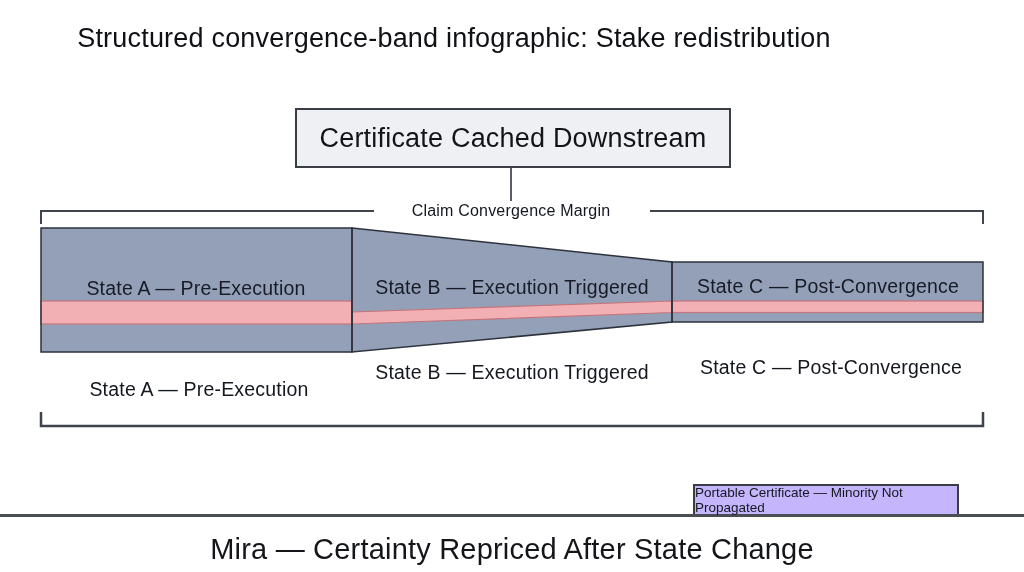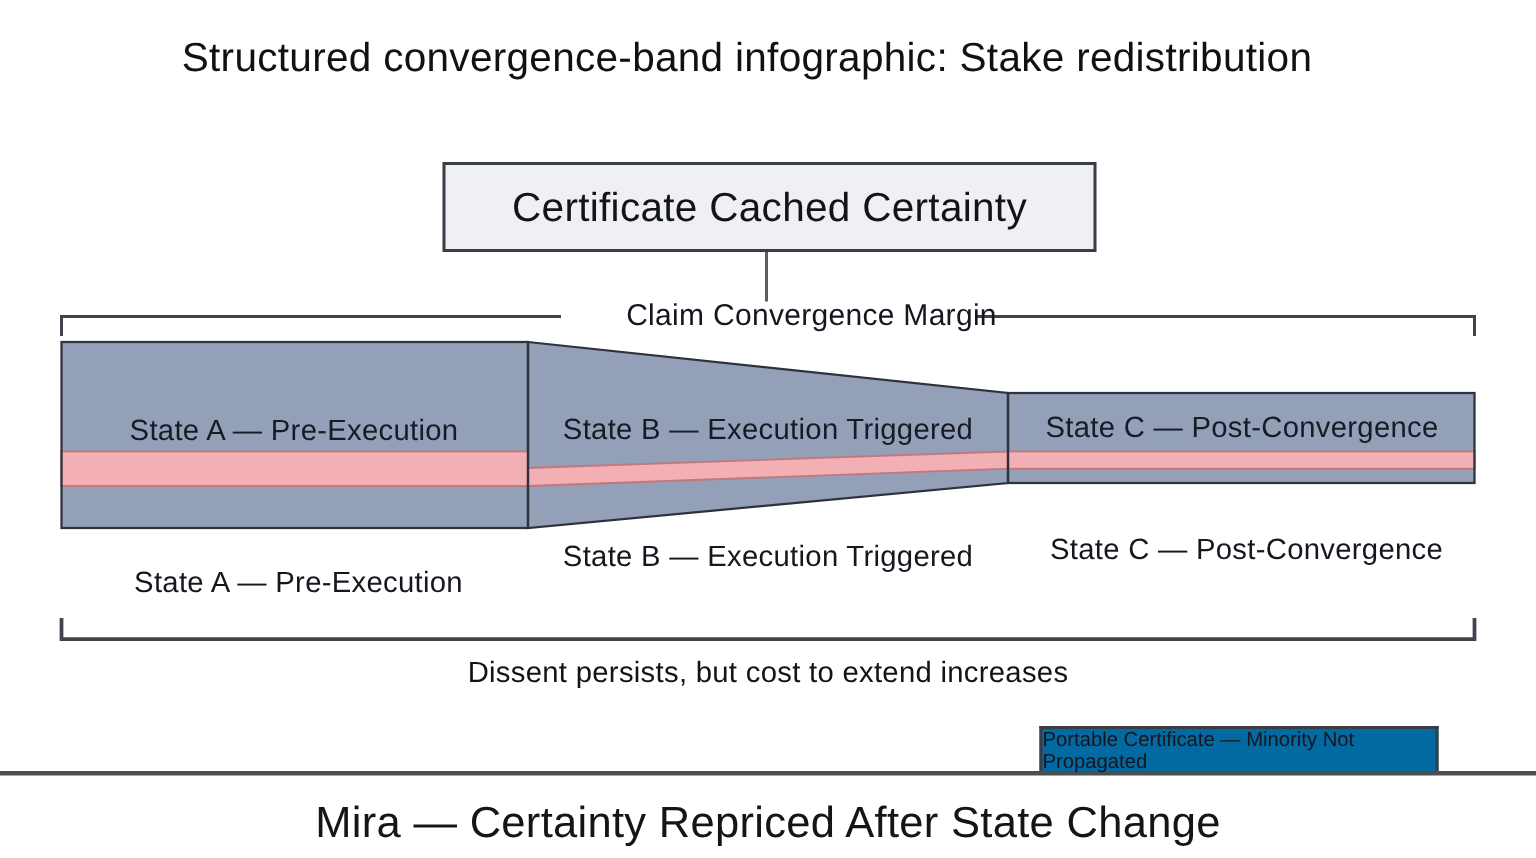--- a/index.html
+++ b/index.html
@@ -4,35 +4,35 @@
 <style>
   html,body{margin:0;padding:0;background:#ffffff;}
   .stage{
     position:relative;width:1024px;height:572px;overflow:hidden;background:#ffffff;
     font-family:"Liberation Sans","DejaVu Sans",sans-serif;color:#14171f;
   }
   .abs{position:absolute;}
   .ctr{transform:translate(-50%,-50%);white-space:nowrap;}
   .page-title{
     top:21px;left:0;width:908px;text-align:center;
-    font-size:27px;line-height:34px;letter-spacing:.2px;color:#0f1115;padding-left:44px;
+    font-size:27px;line-height:34px;letter-spacing:.2px;color:#0f1115;
   }
   .cert-box{
     left:295px;top:108px;width:436px;height:60px;box-sizing:border-box;
     background:#eef0f3;border:2px solid #3a3d44;
     display:flex;align-items:center;justify-content:center;
     font-size:27px;letter-spacing:.2px;color:#121418;
   }
-  .bracket-label{font-size:20px;letter-spacing:.2px;color:#14171f;margin-left:30px;}
+  .bracket-label{font-size:16px;letter-spacing:.2px;color:#14171f;}
   .band-label{font-size:19.5px;letter-spacing:.2px;color:#171b26;}
   .below-label{font-size:19.5px;letter-spacing:.2px;color:#14171d;}
   .dissent-label{font-size:19.5px;letter-spacing:.2px;color:#101318;}
   .portable-box{
     left:693px;top:484px;width:266px;height:30px;box-sizing:border-box;
-    background:#0369a1;border:2px solid #3a3d44;border-bottom:none;
+    background:#c4b5fd;border:2px solid #3a3d44;border-bottom:none;
     display:flex;align-items:center;justify-content:center;
     font-size:13.5px;color:#14171f;
   }
   .footer-title{
     top:533px;left:0;width:1024px;text-align:center;
     font-size:29px;letter-spacing:.2px;color:#131519;
   }
   svg.art{position:absolute;inset:0;z-index:0;}
   .txt{z-index:1;}
   .band-outline{fill:none;stroke:#2e323c;stroke-width:1.5;}
@@ -68,34 +68,33 @@
     <polyline class="bracket-bottom" points="41,412 41,426 983,426 983,412"></polyline>
 
     <rect x="0" y="514" width="1024" height="3" fill="#4a4f54"></rect>
   </svg>
 
   <div class="abs txt page-title">
     <div>Structured convergence-band infographic: Stake redistribution</div>
   </div>
 
   <div class="abs txt cert-box">
-    <span>Certificate Cached Certainty</span>
+    <span>Certificate Cached Downstream</span>
   </div>
 
   <div class="abs txt ctr bracket-label" style="left:511px;top:211px;">Claim Convergence Margin</div>
 
   <div class="abs txt ctr band-label" style="left:196px;top:288px;">State A — Pre-Execution</div>
   <div class="abs txt ctr band-label" style="left:512px;top:287px;">State B — Execution Triggered</div>
   <div class="abs txt ctr band-label" style="left:828px;top:286px;">State C — Post-Convergence</div>
 
   <div class="abs txt ctr below-label" style="left:199px;top:389px;">State A — Pre-Execution</div>
   <div class="abs txt ctr below-label" style="left:512px;top:372px;">State B — Execution Triggered</div>
   <div class="abs txt ctr below-label" style="left:831px;top:367px;">State C — Post-Convergence</div>
 
-  <div class="abs txt ctr dissent-label" style="left:512px;top:449px;">Dissent persists, but cost to extend increases</div>
 
   <div class="abs txt portable-box">
     <span>Portable Certificate — Minority Not Propagated</span>
   </div>
 
   <div class="abs txt footer-title">Mira — Certainty Repriced After State Change</div>
 
 </div>
 
 </body></html>

